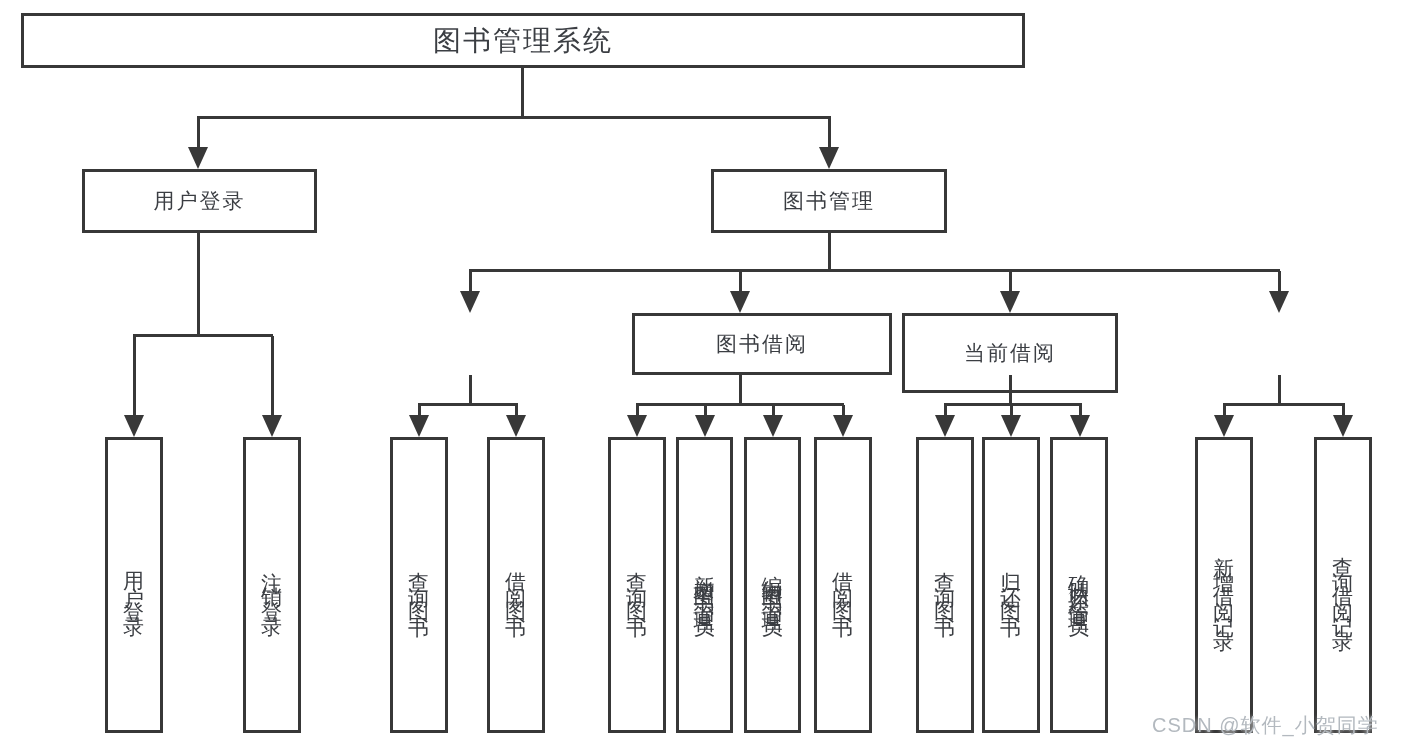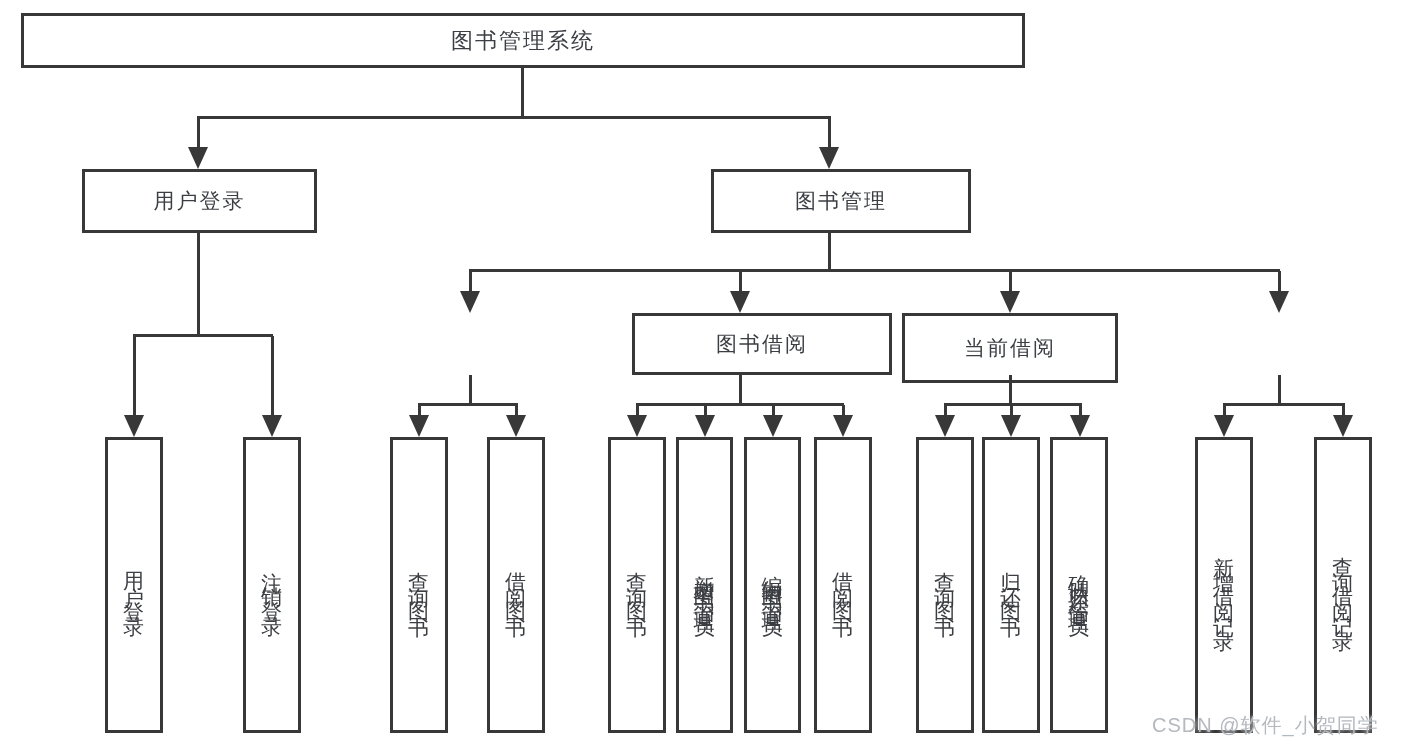--- a/index.html
+++ b/index.html
@@ -21,21 +21,21 @@
     background:#fff;
     border:3px solid var(--line);
     display:flex;
     align-items:center;
     justify-content:center;
     color:var(--text);
     font-size:21px;
     text-align:center;
   }
   .h{letter-spacing:2px;}
-  .root{font-size:22px;font-family:Liberation Serif, serif;}
+  .root{font-size:28px;font-family:Liberation Serif, serif;}
   .v{
     writing-mode:vertical-rl;
     text-orientation:mixed;
     letter-spacing:6px;
     line-height:1;
   }
   .v.spread{letter-spacing:15px;}
   .vl{position:absolute;width:3px;background:var(--line);}
   .hl{position:absolute;height:3px;background:var(--line);}
   .arr{
@@ -63,42 +63,42 @@
   <div class="box h root" style="left:21px;top:13px;width:1004px;height:55px">图书管理系统</div>
 
   <div class="vl" style="left:521px;top:68px;height:50px"></div>
   <div class="hl" style="left:197px;top:116px;width:634px"></div>
   <div class="vl" style="left:197px;top:118px;height:31px"></div>
   <div class="arr" style="left:188px;top:147px"></div>
   <div class="vl" style="left:828px;top:118px;height:31px"></div>
   <div class="arr" style="left:819px;top:147px"></div>
 
   <div class="box h" style="left:82px;top:169px;width:235px;height:64px">用户登录</div>
-  <div class="box h" style="left:711px;top:169px;width:260px;height:64px">图书管理</div>
+  <div class="box h" style="left:711px;top:169px;width:236px;height:64px">图书管理</div>
 
   <div class="vl" style="left:197px;top:233px;height:103px"></div>
   <div class="hl" style="left:133px;top:334px;width:140px"></div>
   <div class="vl" style="left:133px;top:336px;height:80px"></div>
   <div class="arr" style="left:124px;top:415px"></div>
   <div class="vl" style="left:271px;top:336px;height:80px"></div>
   <div class="arr" style="left:262px;top:415px"></div>
 
   <div class="vl" style="left:828px;top:233px;height:38px"></div>
   <div class="hl" style="left:469px;top:269px;width:811px"></div>
   <div class="vl" style="left:469px;top:271px;height:22px"></div>
   <div class="arr" style="left:460px;top:291px"></div>
   <div class="vl" style="left:739px;top:271px;height:22px"></div>
   <div class="arr" style="left:730px;top:291px"></div>
   <div class="vl" style="left:1009px;top:271px;height:22px"></div>
   <div class="arr" style="left:1000px;top:291px"></div>
   <div class="vl" style="left:1278px;top:271px;height:22px"></div>
   <div class="arr" style="left:1269px;top:291px"></div>
 
   <div class="box h" style="left:632px;top:313px;width:260px;height:62px">图书借阅</div>
-  <div class="box h" style="left:902px;top:313px;width:216px;height:70px">当前借阅</div>
+  <div class="box h" style="left:902px;top:313px;width:216px;height:80px">当前借阅</div>
 
   <div class="vl" style="left:469px;top:375px;height:30px"></div>
   <div class="hl" style="left:418px;top:403px;width:100px"></div>
   <div class="vl" style="left:418px;top:405px;height:11px"></div>
   <div class="arr" style="left:409px;top:415px"></div>
   <div class="vl" style="left:515px;top:405px;height:11px"></div>
   <div class="arr" style="left:506px;top:415px"></div>
 
   <div class="vl" style="left:739px;top:375px;height:30px"></div>
   <div class="hl" style="left:636px;top:403px;width:208px"></div>

